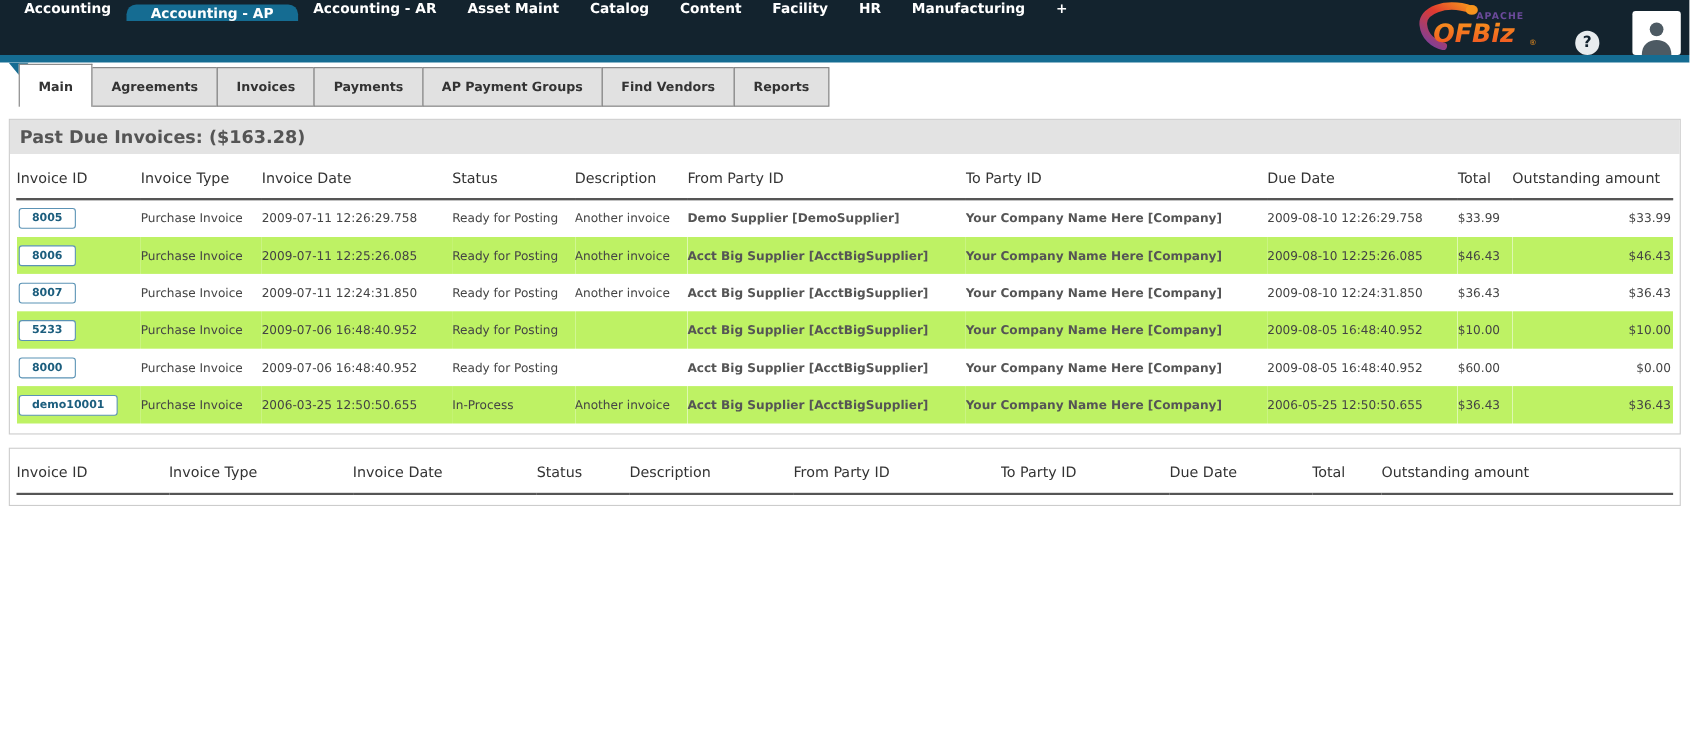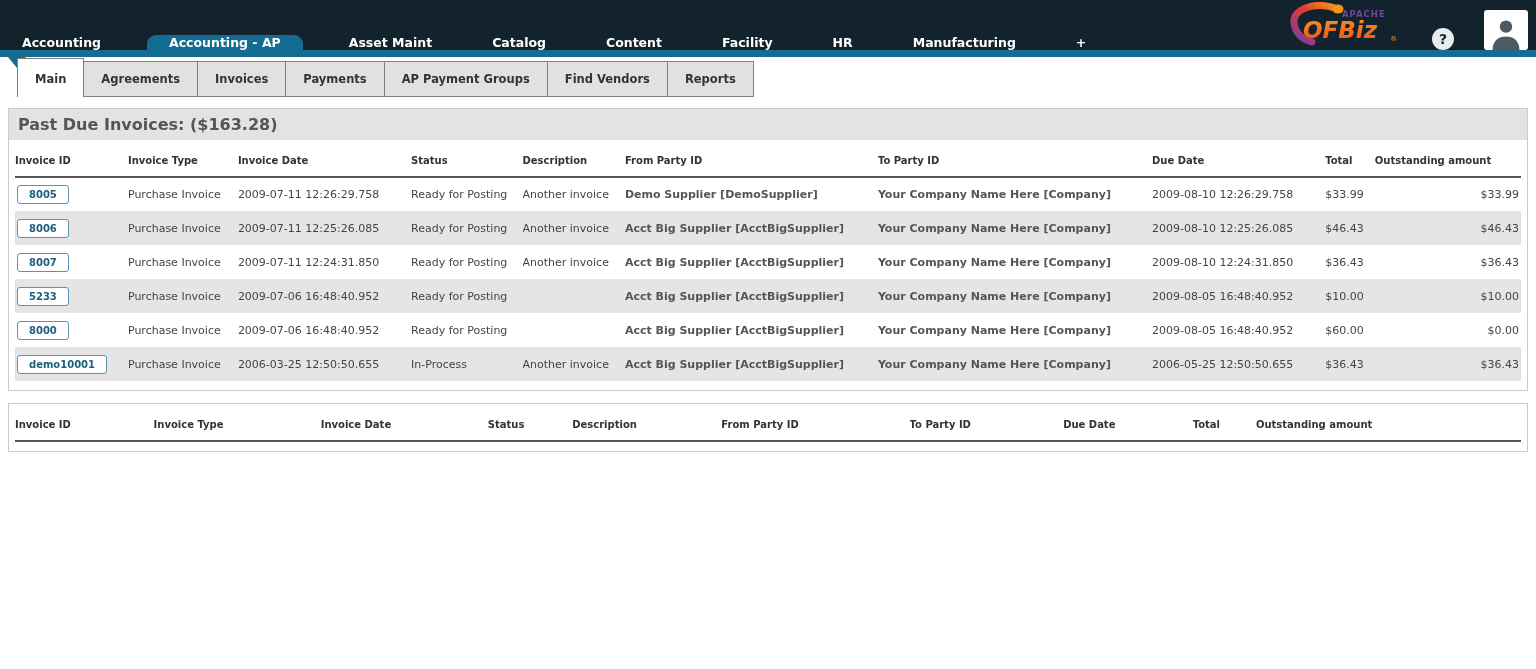--- a/index.html
+++ b/index.html
@@ -1,21 +1,21 @@
 <!DOCTYPE html>
 <html><head>
 <meta charset="utf-8">
 <style>
   * { box-sizing: border-box; }
   html,body { margin:0; padding:0; background:#fff; font-family:"DejaVu Sans","Liberation Sans",sans-serif; }
   body { width:1536px; height:669px; overflow:hidden; }
 
   
   .topbar { height:50px; background:#13232e; display:flex; justify-content:space-between; padding:0 6px 0 8px; }
-  .app-tabs { display:flex; align-items:flex-end;gap:32px; }
+  .app-tabs { display:flex; align-items:flex-start; }
   .app-tab { display:flex; align-items:center; padding:0 14px; color:#fff; font-weight:bold;
              font-size:12.5px; white-space:nowrap; cursor:pointer; }
   .app-tab.active { background:#156c92; border-radius:9px 9px 0 0; margin-top:4px; padding:0 22px; }
   .topbar-right { display:flex; align-items:flex-end; gap:30px; padding-right:2px; }
   .help-btn { width:22px; height:22px; border-radius:50%; background:#e8ecee; color:#13232e;
               display:flex; align-items:center; justify-content:center; font-weight:bold; font-size:14px; cursor:pointer; }
   .avatar { width:44px; height:40px; background:#fff; border-radius:3px; display:flex; align-items:flex-end;
             justify-content:center; overflow:hidden; cursor:pointer; }
   .strip { height:7px; background:#156c92; }
 
@@ -26,37 +26,38 @@
   .sub-tab { background:#e1e1e1; border:1px solid #7f7f7f; margin-left:-1px; padding:10px 17px 10px 17px;
              font-size:11.5px; font-weight:bold; color:#333; white-space:nowrap; cursor:pointer; position:relative; }
   .sub-tab.active { background:#fff; border-bottom:none; padding-top:13px; padding-bottom:11px; z-index:2; margin-left:0; }
 
   
   .screenlet { border:1px solid #ccc; margin:11px 8px 12px 8px; background:#fff; }
   .screenlet-title { background:#e3e3e3; padding:6px 9px; font-size:16px; font-weight:bold; color:#555; }
   .screenlet-body { padding:6px 6px 9px 6px; }
 
   table { width:100%; border-collapse:collapse; table-layout:fixed; }
-  th { text-align:left; font-size:10px; font-weight:bold; color:#333; padding:9px 4px 10px 0;
+  th { text-align:left; font-size:13px; font-weight:normal; color:#333; padding:9px 4px 10px 0;
        border-bottom:2px solid #555; white-space:nowrap; overflow:hidden; }
   td { font-size:11px; color:#444; height:34px; padding:0 4px 0 0; vertical-align:middle;
        white-space:nowrap; overflow:hidden; }
-  tr.alt { background:#e5e5e5; }
+  tr.alt { background:#bef264; }
   td.c-from, td.c-to { font-weight:bold; color:#555; }
   td.c-outstanding { text-align:right; padding-right:2px; }
   .inv-btn { display:inline-block; border:1px solid #5b93b5; border-radius:3px; background:#fff; color:#1c5e7e;
              font-weight:bold; font-size:10px; font-family:inherit; padding:3px 11px; margin-left:2px; cursor:pointer; }
 </style>
 </head>
 <body>
 
 <div class="topbar">
   <div class="app-tabs" id="app-tabs">
       <div class="app-tab">Accounting</div>
       <div class="app-tab active">Accounting - AP</div>
+      <div class="app-tab">Accounting - AR</div>
       <div class="app-tab">Asset Maint</div>
       <div class="app-tab">Catalog</div>
       <div class="app-tab">Content</div>
       <div class="app-tab">Facility</div>
       <div class="app-tab">HR</div>
       <div class="app-tab">Manufacturing</div>
       <div class="app-tab">+</div>
     </div>
   <div class="topbar-right">
     <div>

